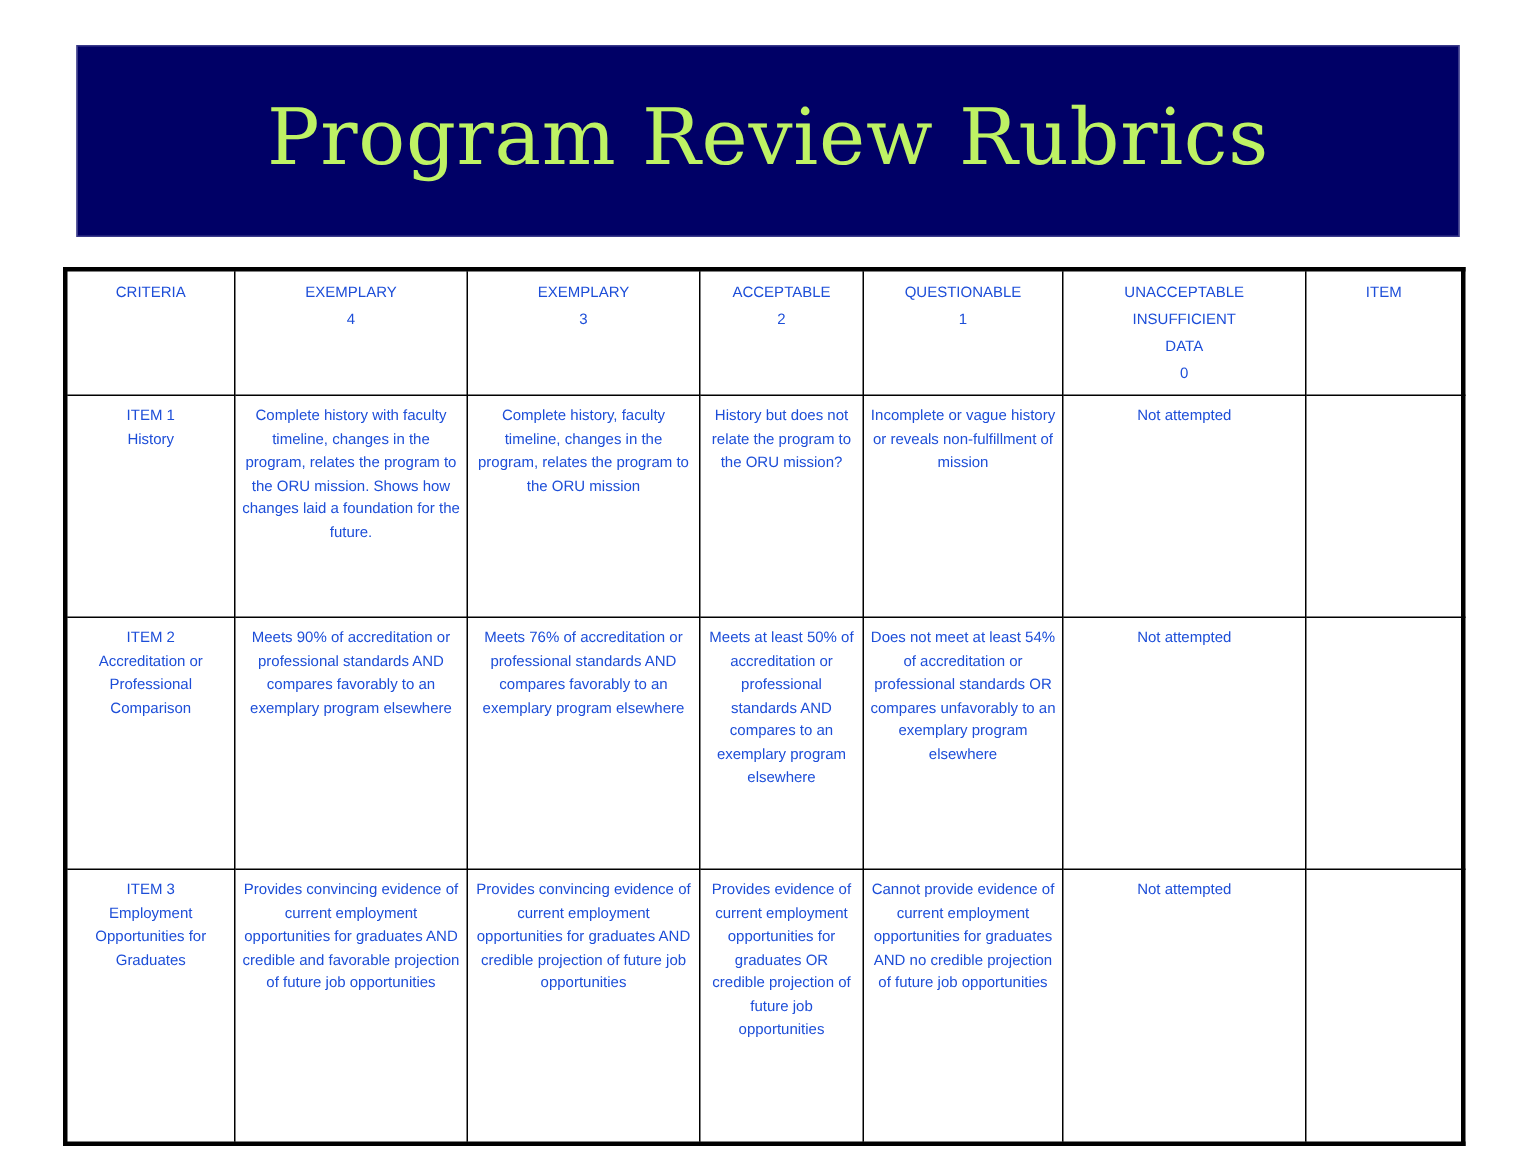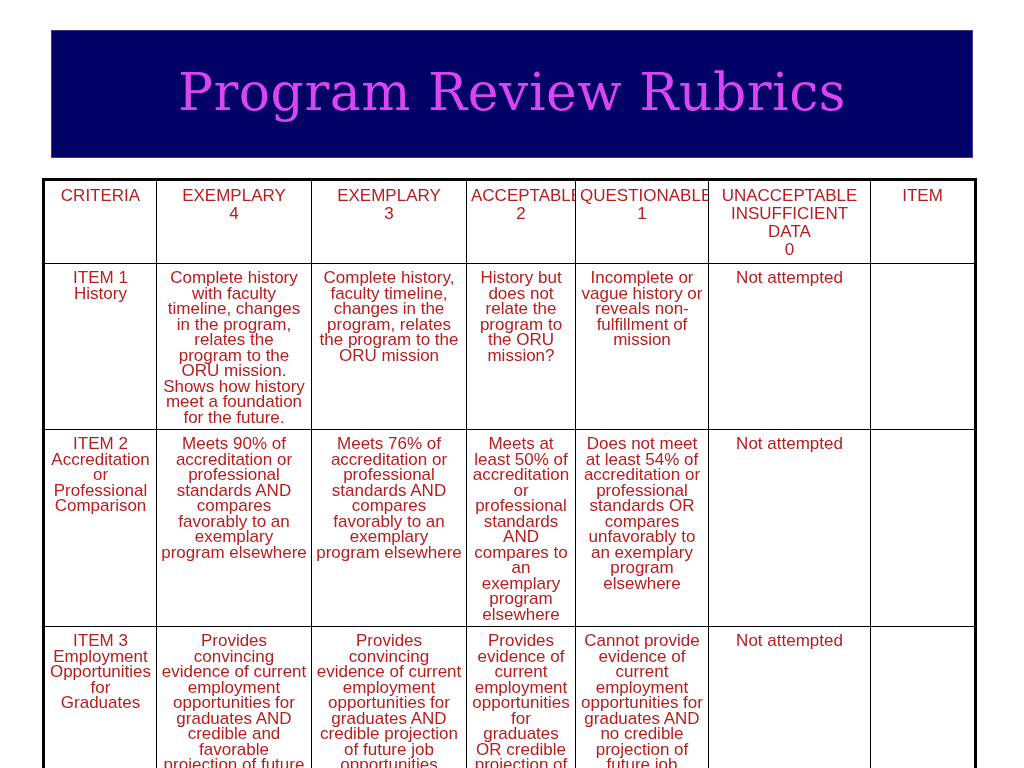--- a/index.html
+++ b/index.html
@@ -6,31 +6,31 @@
     body {
       width: 1024px; height: 768px; background: #ffffff; position: relative; overflow: hidden;
       font-family: "Liberation Sans", sans-serif;
     }
     .banner {
       position: absolute; left: 51px; top: 30px; width: 922px; height: 128px;
       background: #000066; border: 1px solid #3a3a8a; box-sizing: border-box;
       display: flex; align-items: center; justify-content: center;
     }
     .banner h1 {
-      margin: 0; color: #d946ef; font-family: "DejaVu Serif", serif;
+      margin: 0; color: #bef264; font-family: "DejaVu Serif", serif;
       font-weight: normal; font-size: 52px; letter-spacing: 0.5px; transform: translateY(-2px);
     }
     table.rubric {
       position: absolute; left: 42px; top: 178px; width: 932px; height: 581px;
       border-collapse: collapse; table-layout: fixed;
       border: 3px solid #000000;
     }
     table.rubric td, table.rubric th {
       border: 1px solid #000000; vertical-align: top; text-align: center;
-      font-size: 17px; line-height: 15.5px; color: #b91c1c; font-weight: normal;
+      font-size: 10px; line-height: 15.5px; color: #1d4ed8; font-weight: normal;
       padding: 6px 4px 4px 4px; overflow: hidden;
     }
     table.rubric th { line-height: 18px; }
     .line { display: block; }
     tr.head { height: 82px; }
     tr.r1 { height: 148px; }
     tr.r2 { height: 168px; }
     tr.r3 { height: 183px; }
   </style>
 </head>
@@ -80,21 +80,21 @@
     <th>
       <span class="line">ITEM</span>
     </th>
   </tr>
 
   <tr class="r1">
     <td>
       <span class="line">ITEM 1</span>
       <span class="line">History</span>
     </td>
-    <td>Complete history with faculty timeline, changes in the program, relates the program to the ORU mission.  Shows how history meet a foundation for the future.</td>
+    <td>Complete history with faculty timeline, changes in the program, relates the program to the ORU mission.  Shows how changes laid a foundation for the future.</td>
     <td>Complete history, faculty timeline, changes in the program, relates the program to the ORU mission</td>
     <td>History but does not relate the program to the ORU mission?</td>
     <td>Incomplete or vague history or reveals non-fulfillment of mission</td>
     <td>Not attempted</td>
     <td></td>
   </tr>
 
   <tr class="r2">
     <td>
       <span class="line">ITEM 2</span>

